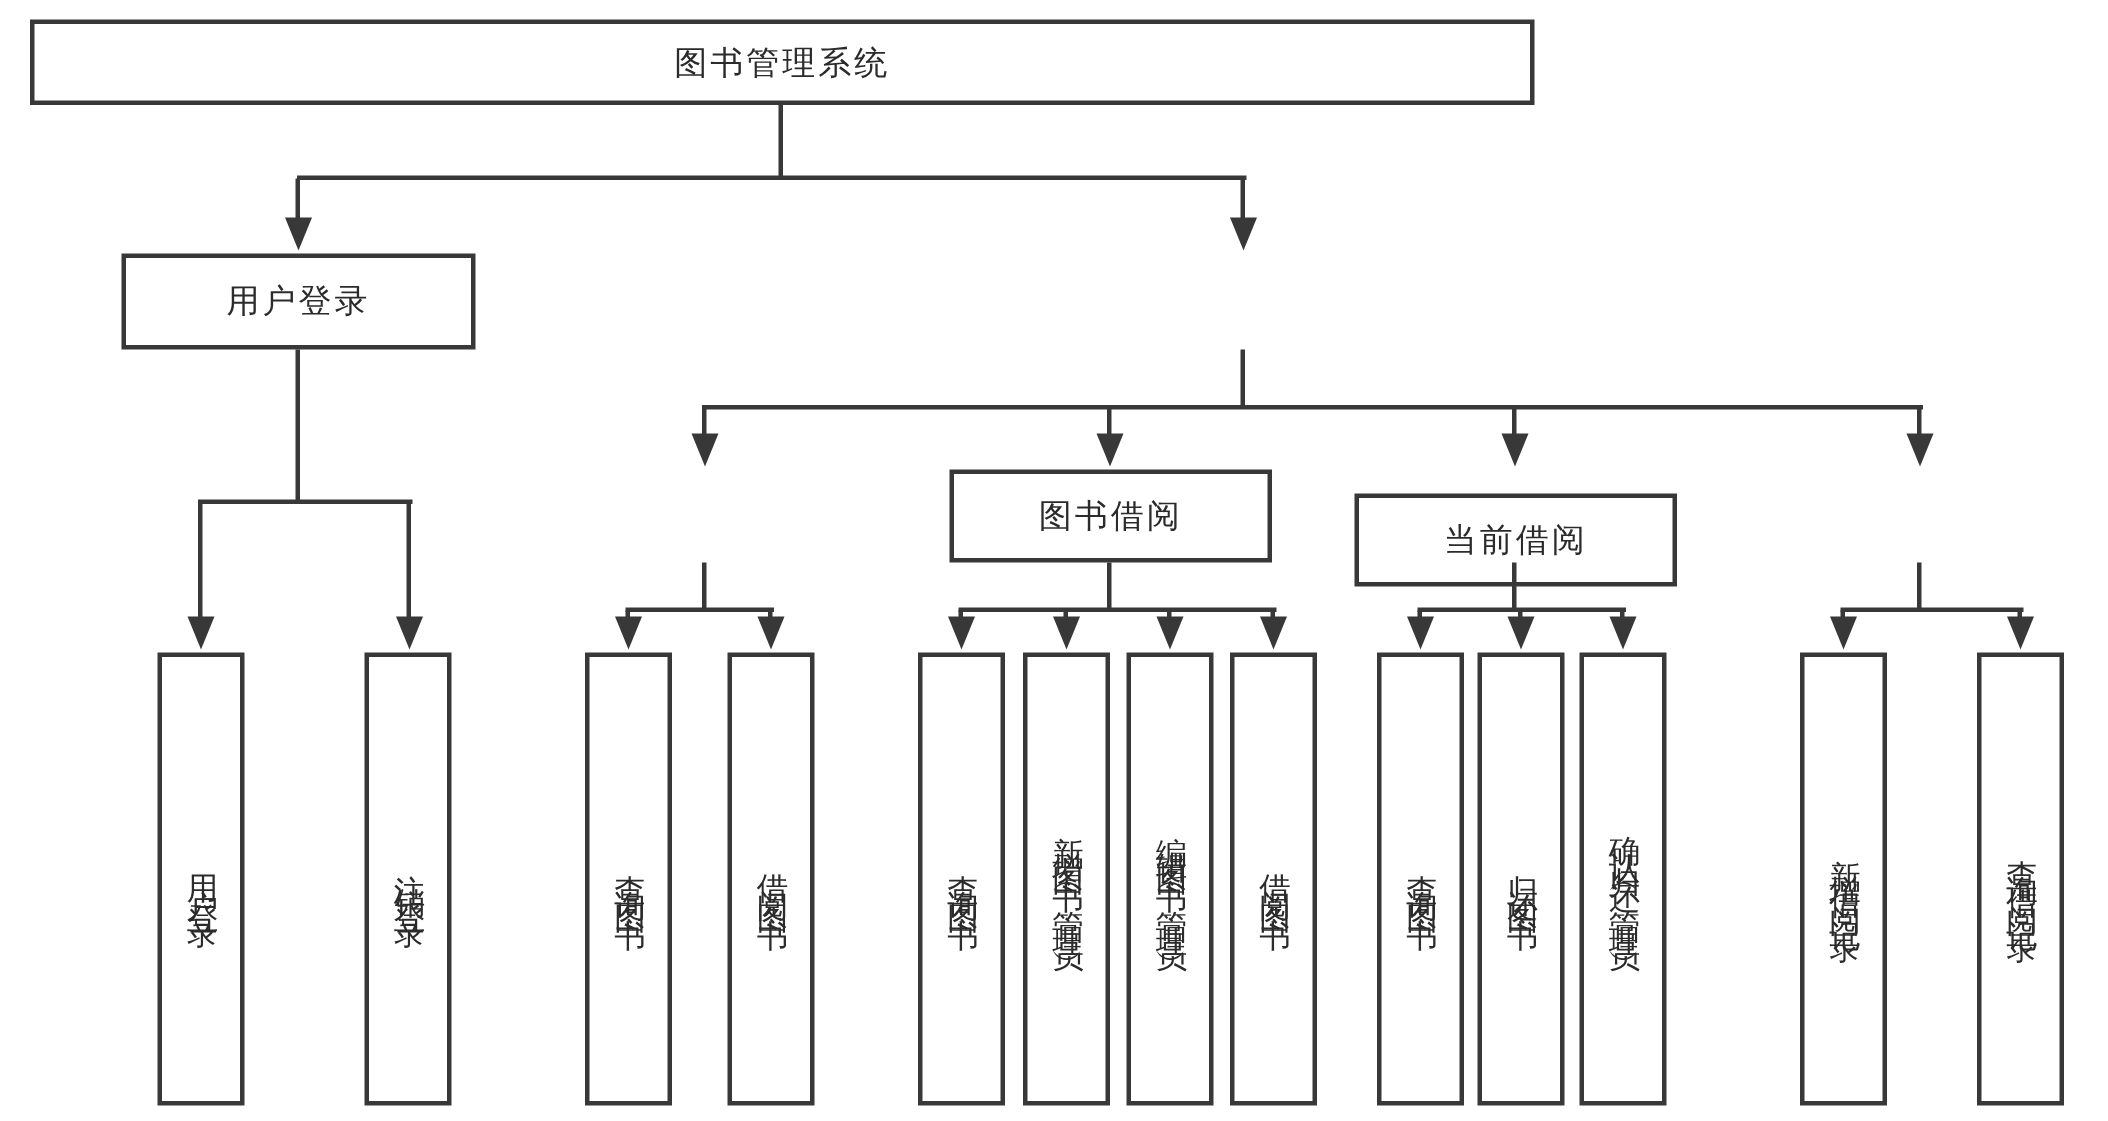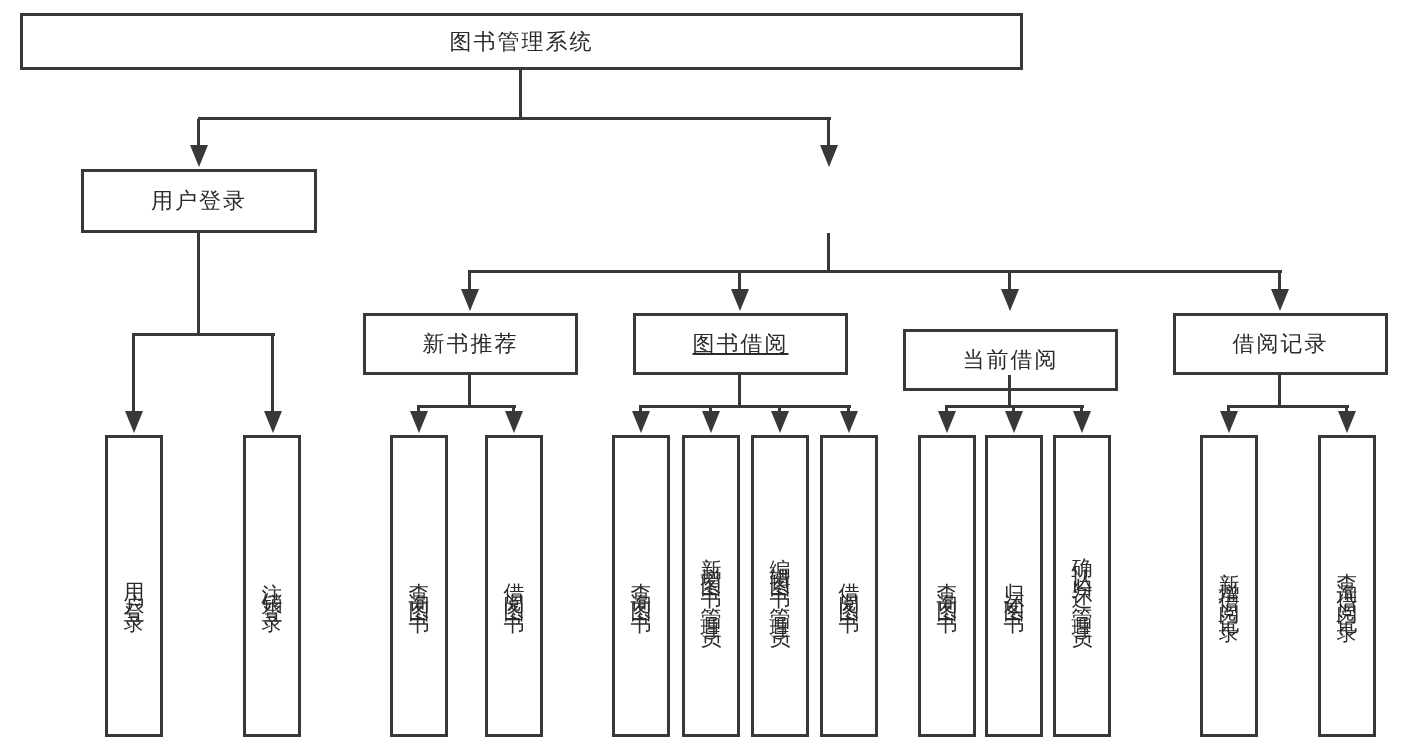--- a/index.html
+++ b/index.html
@@ -57,24 +57,22 @@
   <div class="hline" style="left:468px;top:270px;width:814px;"></div>
   <div class="vline" style="left:468px;top:272px;height:19px;"></div>
   <div class="arrow" style="left:461px;top:289px;"></div>
   <div class="vline" style="left:738px;top:272px;height:19px;"></div>
   <div class="arrow" style="left:731px;top:289px;"></div>
   <div class="vline" style="left:1008px;top:272px;height:19px;"></div>
   <div class="arrow" style="left:1001px;top:289px;"></div>
   <div class="vline" style="left:1278px;top:272px;height:19px;"></div>
   <div class="arrow" style="left:1271px;top:289px;"></div>
 
-  <div class="node" style="left:363px;top:313px;width:215px;height:62px;">新书推荐</div>
-  <div class="node" style="left:633px;top:313px;width:215px;height:62px;text-decoration:underline;">图书借阅</div>
+  <div class="node" style="left:633px;top:313px;width:215px;height:62px;">图书借阅</div>
   <div class="node" style="left:903px;top:313px;width:215px;height:62px;margin-top:16px;">当前借阅</div>
-  <div class="node" style="left:1173px;top:313px;width:215px;height:62px;">借阅记录</div>
 
   <div class="vline" style="left:468px;top:375px;height:32px;"></div>
   <div class="hline" style="left:417px;top:405px;width:99px;"></div>
   <div class="vline" style="left:417px;top:407px;height:6px;"></div>
   <div class="arrow" style="left:410px;top:411px;"></div>
   <div class="vline" style="left:512px;top:407px;height:6px;"></div>
   <div class="arrow" style="left:505px;top:411px;"></div>
 
   <div class="vline" style="left:738px;top:375px;height:32px;"></div>
   <div class="hline" style="left:639px;top:405px;width:212px;"></div>

